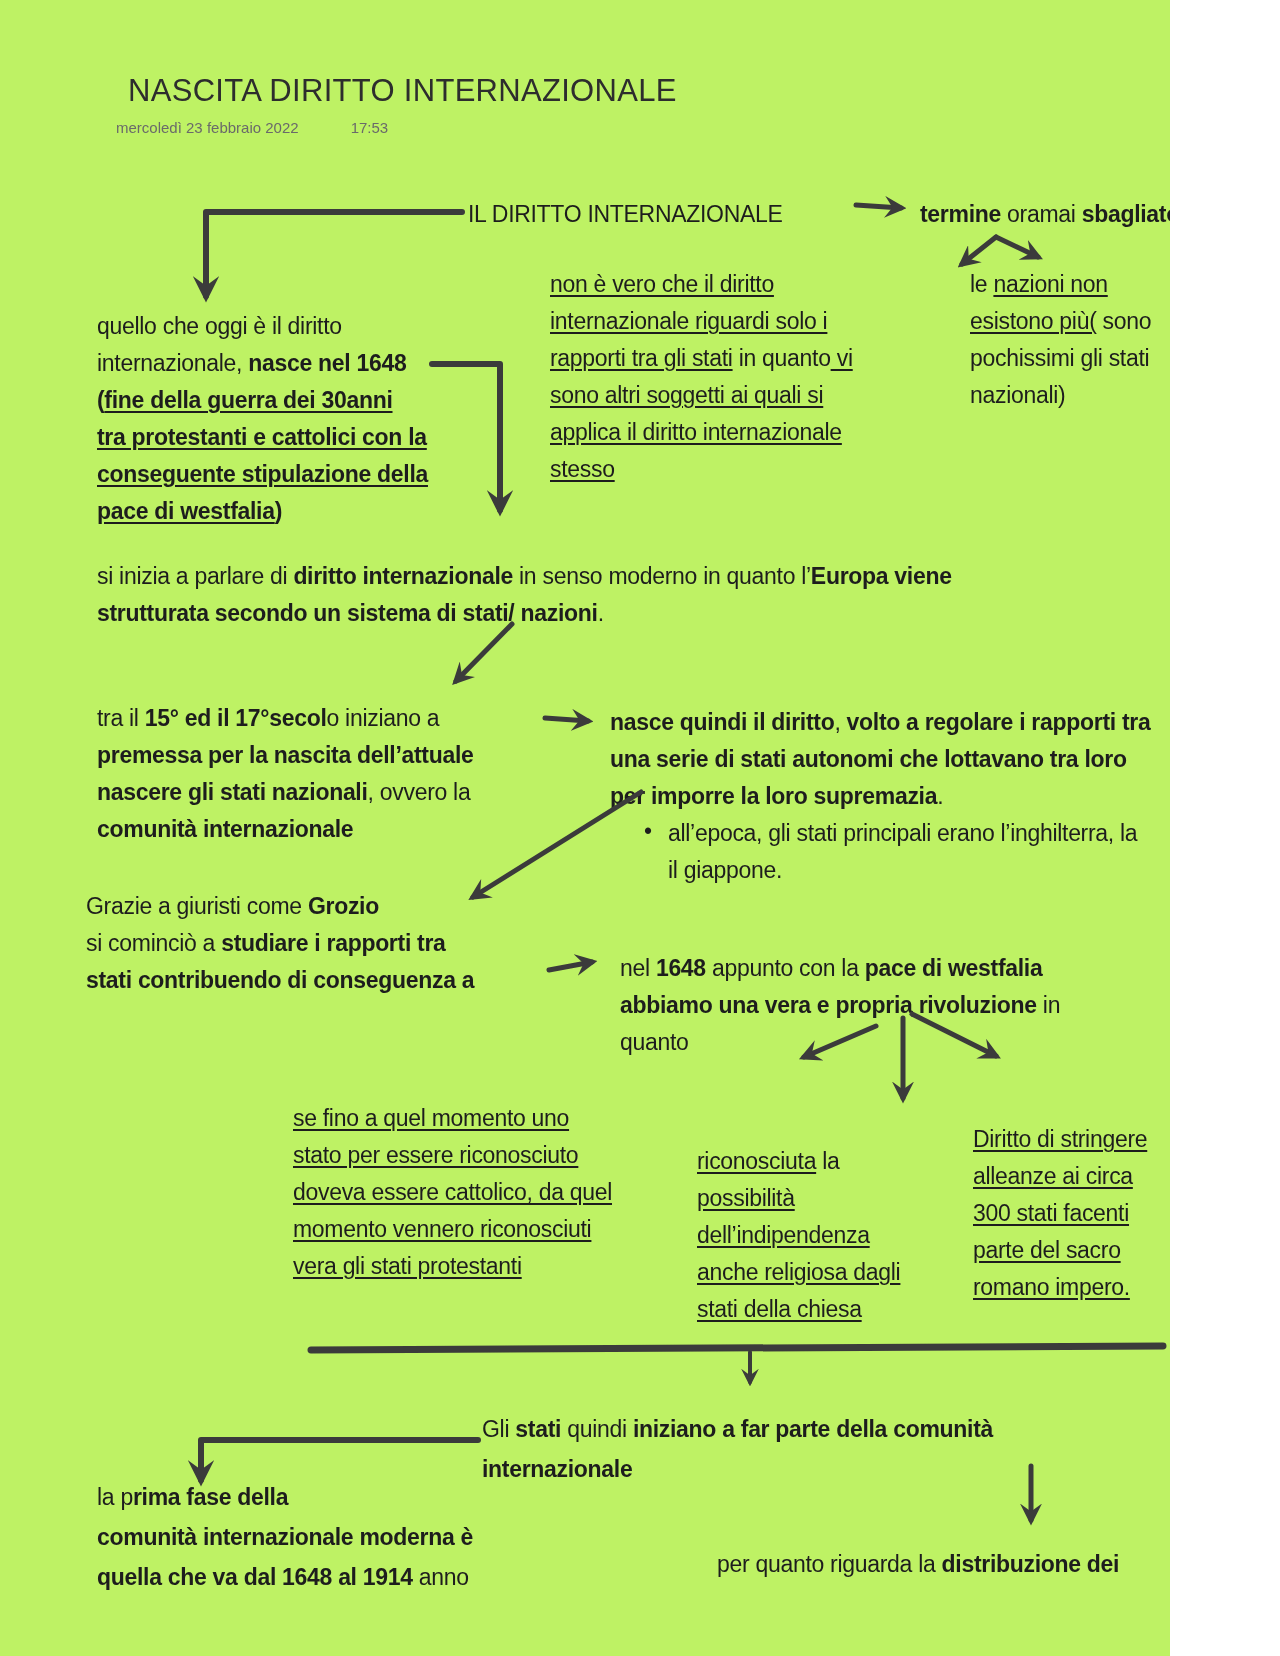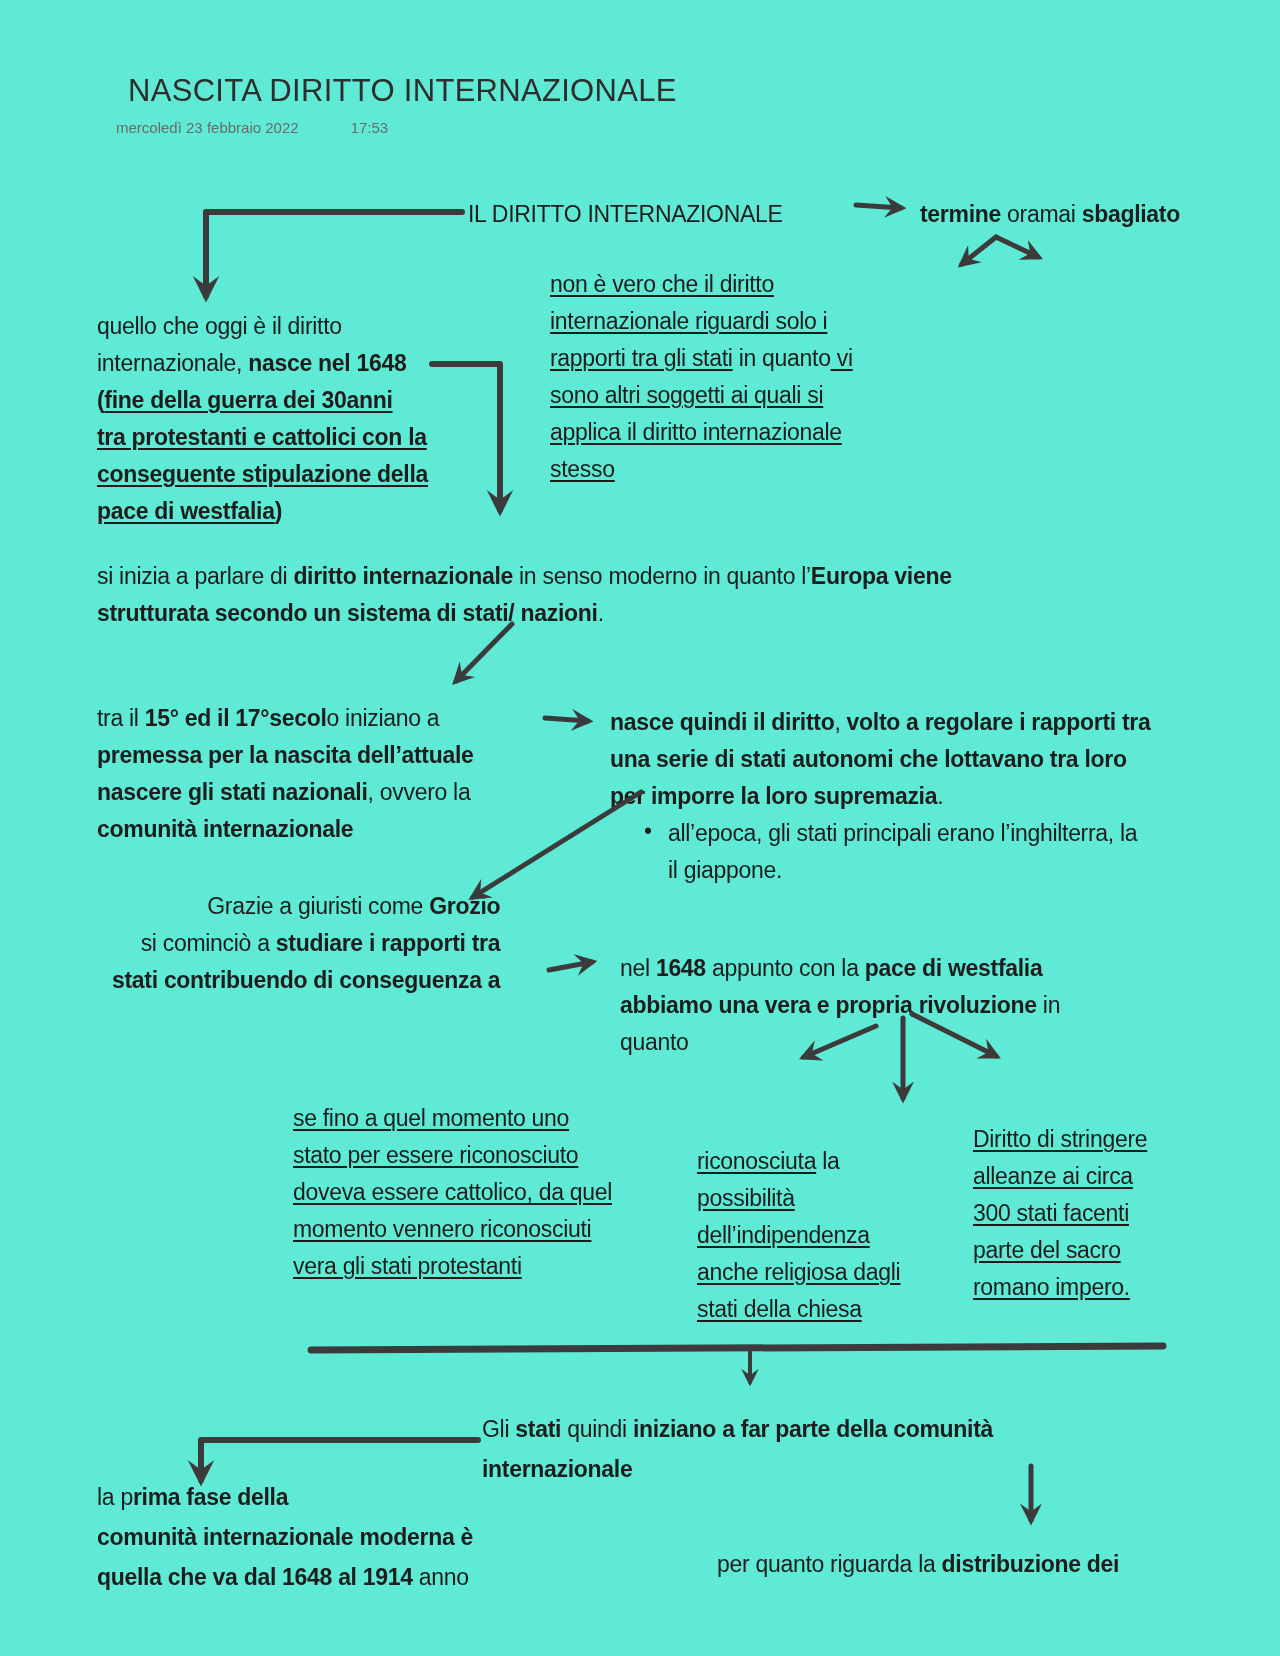--- a/index.html
+++ b/index.html
@@ -1,35 +1,35 @@
 <!DOCTYPE html>
 <html><head>
 <meta charset="utf-8">
 <style>
   html,body{margin:0;padding:0;background:#fff;}
-  .page{position:relative;width:1280px;height:1656px;background:#5eead4;overflow:hidden;
+  .page{position:relative;width:1170px;height:1656px;background:#bef264;overflow:hidden;
         font-family:"Liberation Sans",sans-serif;color:#1d1d1d;letter-spacing:-0.3px;}
   .blk{position:absolute;white-space:nowrap;font-size:23px;line-height:37px;}
   .ln{white-space:pre;}
   .b{font-weight:700;}
   .u{text-decoration:underline;text-decoration-thickness:1.8px;text-underline-offset:3px;}
   #t-title{left:128px;top:72px;font-size:31px;line-height:38px;letter-spacing:0.3px;color:#2d2d2d;font-weight:400;}
   #t-meta{left:116px;top:118px;font-size:15px;line-height:20px;color:#6a6a6a;letter-spacing:0;}
   #t-meta .time{margin-left:52px;}
   [data-block="il-diritto"]{left:468px;top:196px;}
   [data-block="termine"]{left:920px;top:196px;}
   [data-block="left-para"]{left:97px;top:308px;}
   [data-block="mid-para"]{left:550px;top:266px;}
   [data-block="right-para"]{left:970px;top:266px;}
   [data-block="si-inizia"]{left:97px;top:558px;}
   [data-block="tra-il"]{left:97px;top:700px;}
   [data-block="nasce-quindi"]{left:610px;top:704px;}
   [data-block="bullet-glyph"]{left:644px;top:813px;}
   [data-block="bullet-item"]{left:668px;top:815px;}
-  [data-block="grazie"]{left:112px;top:888px;text-align:right;}
+  [data-block="grazie"]{left:86px;top:888px;}
   [data-block="nel-1648"]{left:620px;top:950px;}
   [data-block="col1"]{left:293px;top:1100px;}
   [data-block="col2"]{left:697px;top:1143px;}
   [data-block="col3"]{left:973px;top:1121px;}
   [data-block="gli-stati"]{left:482px;top:1409px;line-height:40px;}
   [data-block="prima-fase"]{left:97px;top:1477px;line-height:40px;}
   [data-block="per-quanto"]{left:717px;top:1546px;}
   svg.overlay{position:absolute;left:0;top:0;width:1280px;height:1656px;pointer-events:none;}
 </style>
 </head>
@@ -56,20 +56,26 @@
       <div class="ln"><span class="b u">conseguente stipulazione della</span></div>
       <div class="ln"><span class="b u">pace di westfalia</span><span class="b">)</span></div>
     </div>
   <div class="blk" data-block="mid-para">
       <div class="ln"><span class="u">non è vero che il diritto</span></div>
       <div class="ln"><span class="u">internazionale riguardi solo i</span></div>
       <div class="ln"><span class="u">rapporti tra gli stati</span><span> in quanto</span><span class="u"> vi</span></div>
       <div class="ln"><span class="u">sono altri soggetti ai quali si</span></div>
       <div class="ln"><span class="u">applica il diritto internazionale</span></div>
       <div class="ln"><span class="u">stesso</span></div>
+    </div>
+  <div class="blk" data-block="right-para">
+      <div class="ln"><span>le </span><span class="u">nazioni non</span></div>
+      <div class="ln"><span class="u">esistono più(</span><span> sono</span></div>
+      <div class="ln"><span>pochissimi gli stati</span></div>
+      <div class="ln"><span>nazionali)</span></div>
     </div>
   <div class="blk" data-block="si-inizia">
       <div class="ln"><span>si inizia a parlare di </span><span class="b">diritto internazionale</span><span> in senso moderno in quanto l’</span><span class="b">Europa viene</span></div>
       <div class="ln"><span class="b">strutturata secondo un sistema di stati/ nazioni</span><span>.</span></div>
     </div>
   <div class="blk" data-block="tra-il">
       <div class="ln"><span>tra il </span><span class="b">15° ed il 17°secol</span><span>o iniziano a</span></div>
       <div class="ln"><span class="b">premessa per la nascita dell’attuale</span></div>
       <div class="ln"><span class="b">nascere gli stati nazionali</span><span>, ovvero la</span></div>
       <div class="ln"><span class="b">comunità internazionale</span></div>

